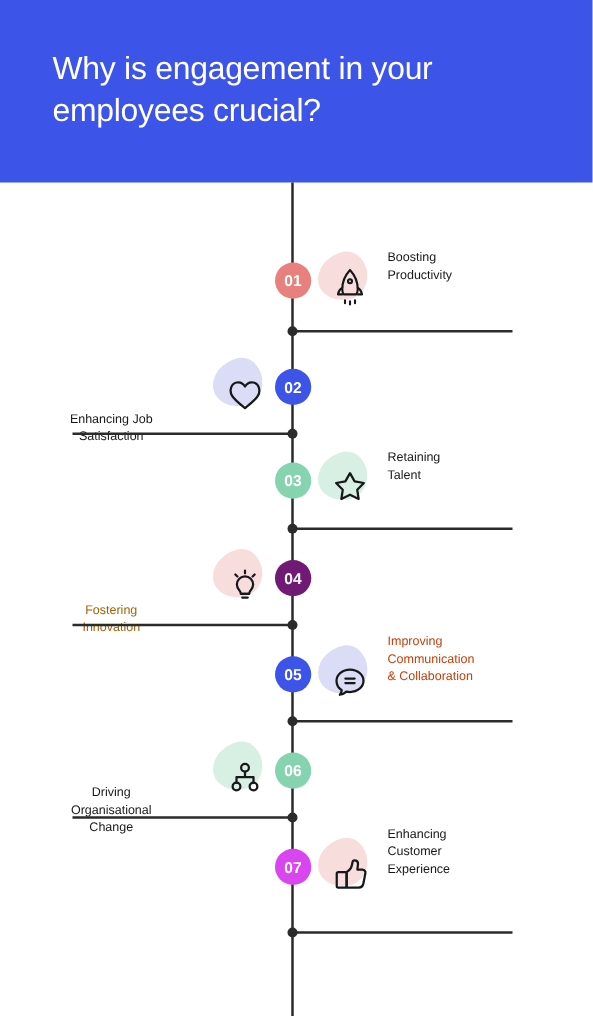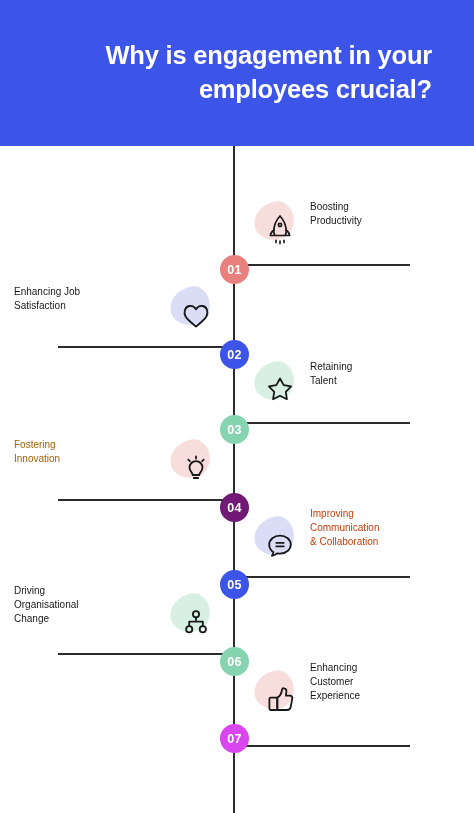--- a/index.html
+++ b/index.html
@@ -11,24 +11,24 @@
   }
 
   
   .header{
     position:absolute; left:0; top:0; width:474px; height:146px;
     background:#3d54e8;
     display:flex; align-items:center; justify-content:center;
   }
   .header-title{
     width:390px;
-    text-align:right;
+    text-align:left;
     color:#ffffff;
     font-size:25.5px;
-    font-weight:bold;
+    font-weight:normal;
     line-height:1.32;
     letter-spacing:-0.2px;
   }
 
   
   .timeline{
     position:absolute; left:0; top:146px; width:474px; height:667px;
   }
   .spine{
     position:absolute; left:233px; top:0; width:2px; height:667px;
@@ -48,21 +48,20 @@
   .row{ position:absolute; left:0; width:474px; height:72px; }
 
   
   .badge{
     position:absolute; left:220px; top:14px;
     width:29px; height:29px; border-radius:50%;
     display:flex; align-items:center; justify-content:center;
     color:#ffffff; font-size:12.5px; font-weight:bold;
     letter-spacing:0.2px;
     z-index:4;
-    margin-top:45px;
   }
 
   
   .icon-wrap{
     position:absolute; top:6px;
     width:54px; height:54px;
     z-index:3;
   }
   .row.right .icon-wrap{ left:252px; }
   .row.left  .icon-wrap{ left:168px; }
@@ -79,21 +78,21 @@
   }
   .glyph svg{ display:block; width:40px; height:40px; }
 
   
   .label{
     position:absolute; top:4px;
     font-size:10px; line-height:1.42; color:#17181a;
     white-space:pre-line;
   }
   .row.right .label{ left:310px; width:150px; text-align:left; }
-  .row.left  .label{ left:14px;  width:150px; text-align:left; }
+  .row.left  .label{ left:14px;  width:150px; text-align:center;margin-top:44px; }
   .row.left.tall .label, .row.right.tall .label{ top:-4px; }
 </style>
 </head>
 <body>
 
 <div class="header" style="background: rgb(61, 84, 232);">
   <div class="header-title" style="color: rgb(255, 255, 255);">Why is engagement in your employees crucial?</div>
 </div>
 
 <div class="timeline">

